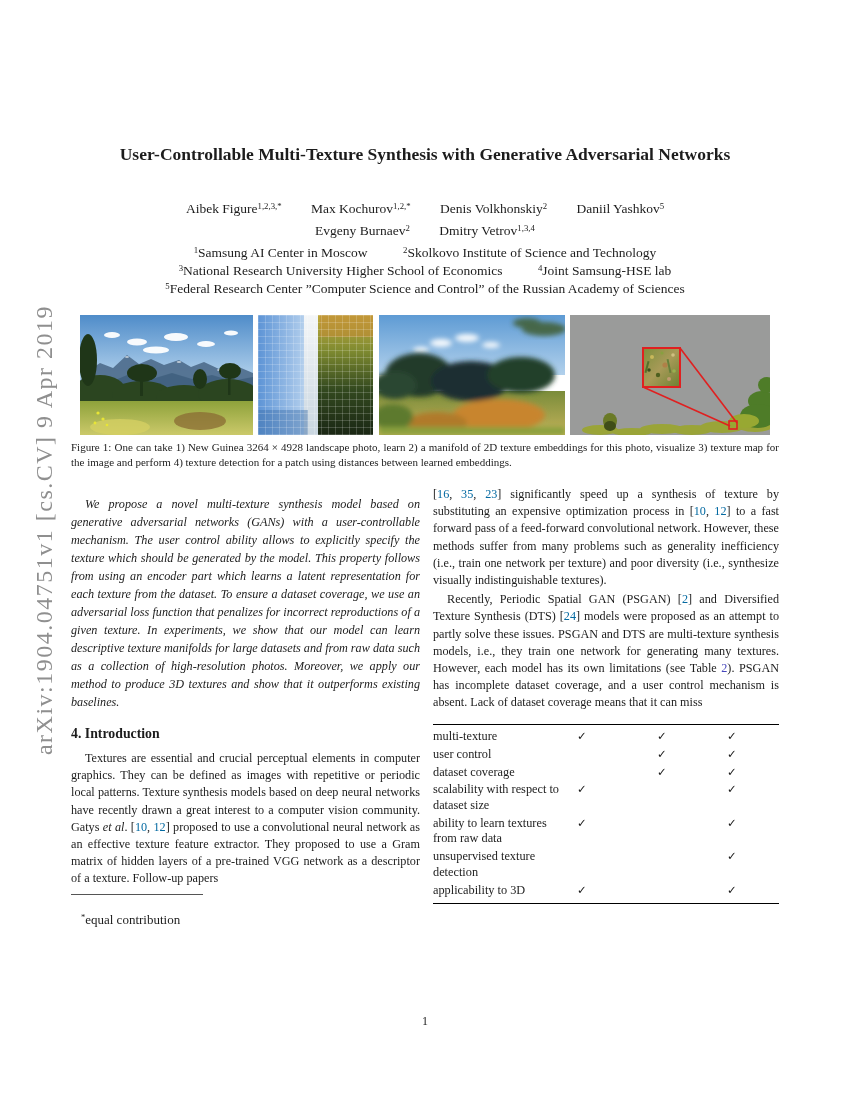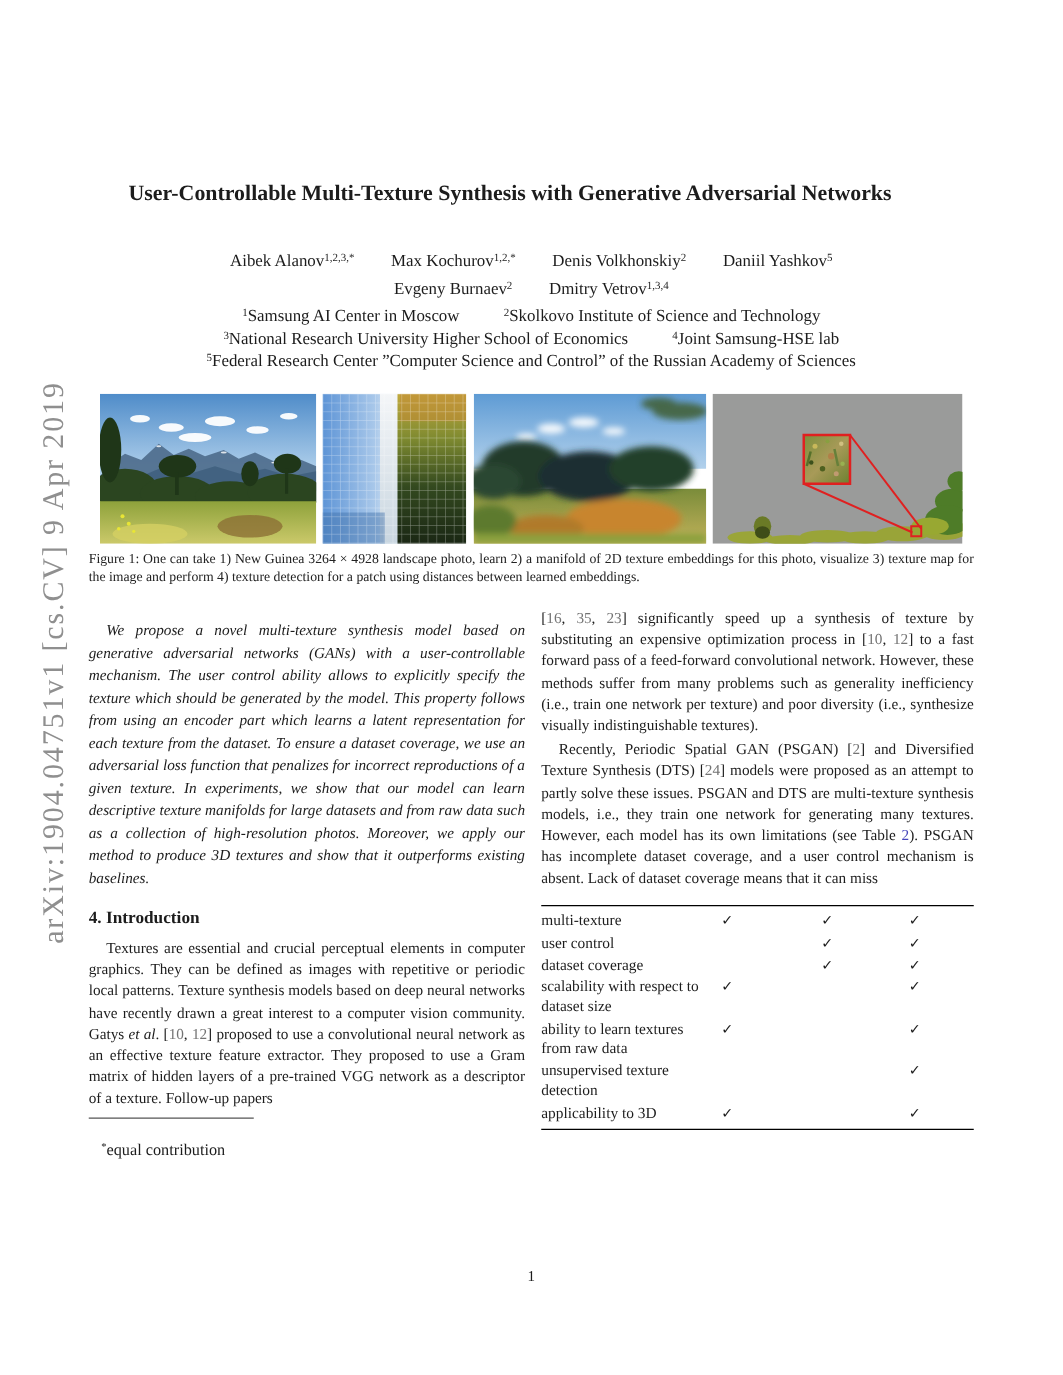--- a/index.html
+++ b/index.html
@@ -7,21 +7,21 @@
     width:850px;height:1100px;position:relative;background:#ffffff;
     font-family:"Liberation Serif","DejaVu Serif",serif;color:#1c1c1c;
     overflow:hidden;
   }
   .arxiv-banner{
     position:absolute;top:530px;left:44px;
     transform:translate(-50%,-50%) rotate(-90deg);
     white-space:nowrap;font-size:24px;letter-spacing:1.5px;color:#8f8f8f;
   }
   .title{
-    position:absolute;top:142px;left:68px;width:680px;text-align:center;
+    position:absolute;top:142px;left:85px;width:680px;text-align:center;
     font-size:17.5px;font-weight:bold;line-height:1.4;
   }
   .authors{position:absolute;left:60px;width:730px;text-align:center;font-size:13.5px;}
   .authors .author{margin:0 13px;white-space:nowrap;}
   .authors-line1{top:201px;}
   .authors-line2{top:223px;}
   .affil{position:absolute;left:40px;width:770px;text-align:center;font-size:13.5px;}
   .affil .affil-entry{margin:0 16px;white-space:nowrap;}
   .affil1{top:245px;} .affil2{top:263px;} .affil3{top:281px;}
   sup,.sup{font-size:65%;position:relative;top:-0.45em;line-height:0;}
@@ -40,21 +40,21 @@
   .abstract-heading{margin:0;text-align:center;font-size:14px;font-weight:bold;}
   .abstract-text{
     margin:9px 0 0 0;font-style:italic;font-size:12.2px;line-height:18px;
     text-align:justify;text-indent:14px;
   }
   .section-heading{margin:15px 0 0 0;font-size:13.8px;font-weight:bold;}
   .body-par{
     margin:8px 0 0 0;font-size:12.2px;line-height:17.2px;text-align:justify;
   }
   .indent{text-indent:14px;}
-  .cite{color:#737373;}
+  .cite{color:#0369a1;}
   .ref{color:#4545bb;}
   .it{font-style:italic;}
   .footnote-rule{margin-top:6px;width:132px;border-top:1px solid #555;height:0;}
   .footnote{margin:17px 0 0 10px;font-size:13px;}
   .tbl-caption{margin:15px 0 0 0;font-size:12px;text-align:center;}
   .cmp-table{margin-top:12px;border-top:1.6px solid #000;border-bottom:1.6px solid #000;}
   .tbl-row{display:grid;grid-template-columns:144px 80px 70px 52px;align-items:start;}
   .tbl-head{border-bottom:0.9px solid #000;padding:4px 0 3px 0;font-size:12.3px;}
   .tbl-body{padding:3px 0 4px 0;}
   .tbl-body .tbl-row{font-size:12.3px;line-height:15.5px;padding:1.2px 0;}
@@ -63,21 +63,21 @@
   .page-number{position:absolute;top:1014px;left:0;width:850px;text-align:center;font-size:12px;}
 </style>
 </head>
 <body>
 
 <div class="arxiv-banner">arXiv:1904.04751v1  [cs.CV]  9 Apr 2019</div>
 
 <div class="title">User-Controllable Multi-Texture Synthesis with Generative Adversarial Networks</div>
 
 <div class="authors authors-line1">
-  <span class="author"><span>Aibek Alanov</span><span class="sup">1,2,3,*</span></span>
+  <span class="author"><span>Aibek Figure</span><span class="sup">1,2,3,*</span></span>
   <span class="author"><span>Max Kochurov</span><span class="sup">1,2,*</span></span>
   <span class="author"><span>Denis Volkhonskiy</span><span class="sup">2</span></span>
   <span class="author"><span>Daniil Yashkov</span><span class="sup">5</span></span>
 </div>
 <div class="authors authors-line2">
   <span class="author"><span>Evgeny Burnaev</span><span class="sup">2</span></span>
   <span class="author"><span>Dmitry Vetrov</span><span class="sup">1,3,4</span></span>
 </div>
 
 <div class="affil affil1">

